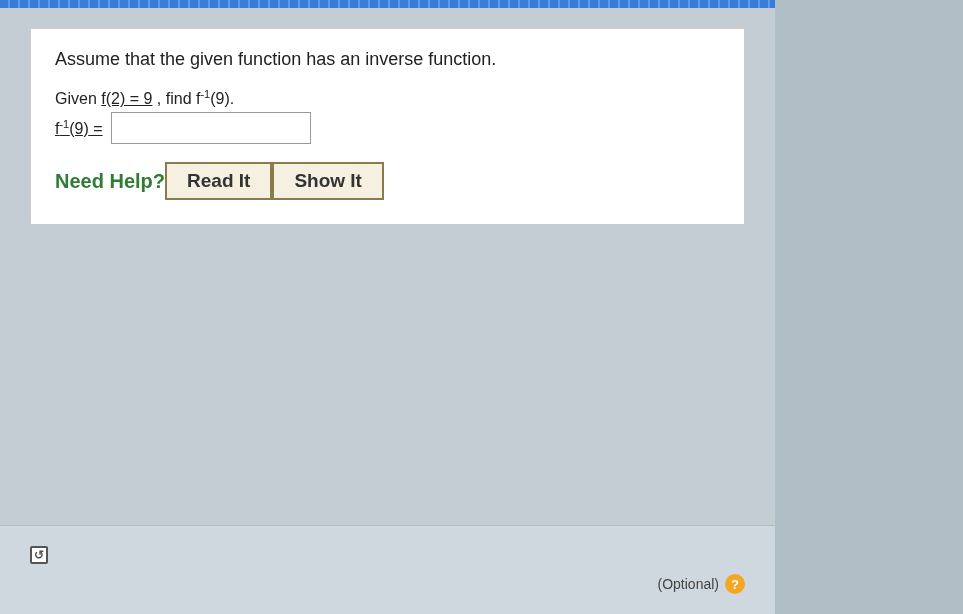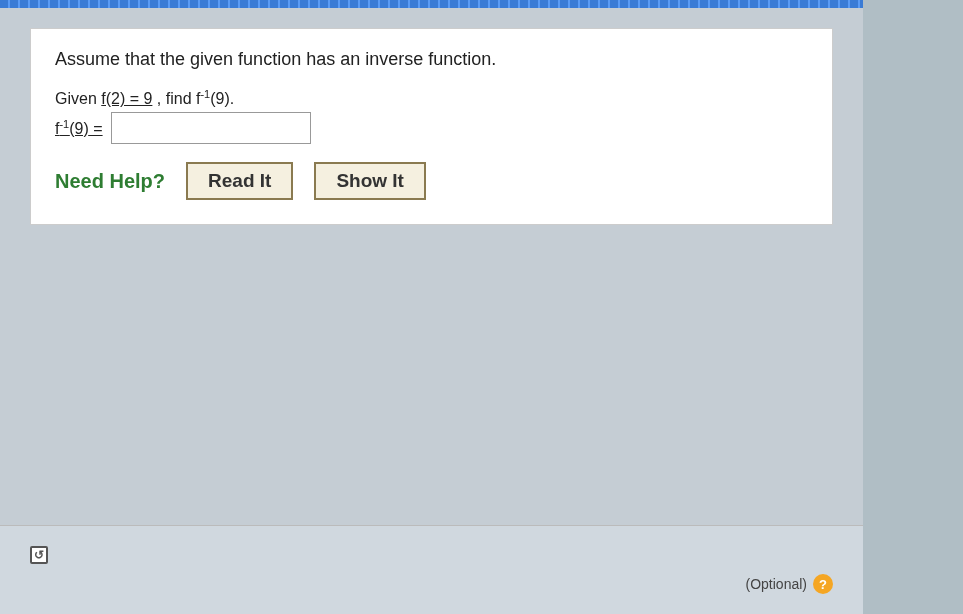--- a/index.html
+++ b/index.html
@@ -6,21 +6,21 @@
 
     body {
       width: 963px;
       height: 614px;
       background: #b0bec5;
       font-family: Arial, sans-serif;
       overflow: hidden;
     }
 
     .main-container {
-      width: 863px;
+      width: 775px;
       height: 614px;
       display: flex;
       flex-direction: column;
     }
 
     .top-border {
       width: 100%;
       height: 8px;
       background: repeating-linear-gradient(
         90deg,
@@ -82,21 +82,21 @@
       width: 200px;
       height: 32px;
       font-size: 15px;
       padding: 2px 6px;
       background: #fff;
     }
 
     .need-help-row {
       display: flex;
       align-items: center;
-      gap: 21px;
+      gap: 0;
     }
 
     .need-help-label {
       font-size: 20px;
       color: #2e7d32;
       font-weight: bold;
     }
 
     .help-button {
       border: 2px solid #8a7a50;

